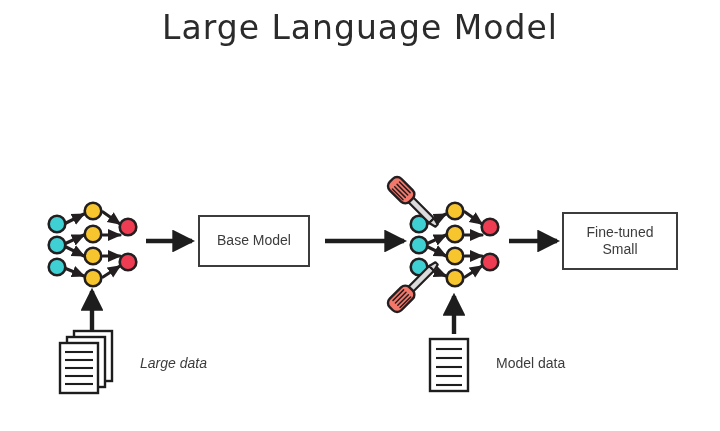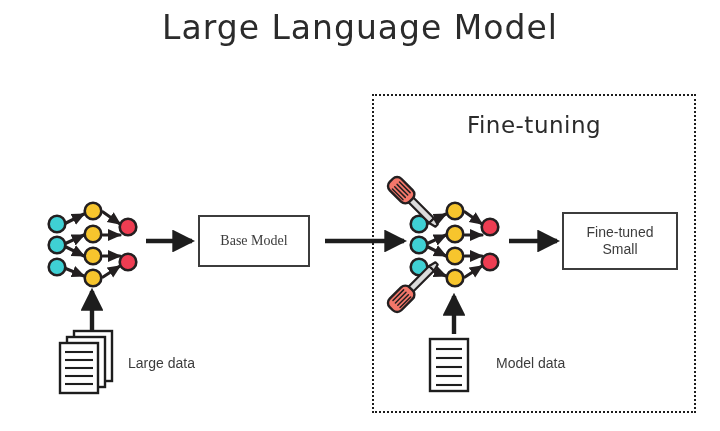--- a/index.html
+++ b/index.html
@@ -82,61 +82,57 @@
     text-align: center;
     font-size: 14px;
     line-height: 1.25;
     color: #3c3c3c;
   }
   .box-base {
     left: 198px;
     top: 215px;
     width: 112px;
     height: 52px;
-    font-family: Liberation Serif, serif;
   }
   .box-ft {
     left: 562px;
     top: 212px;
     width: 116px;
     height: 58px;
   }
   .model-box span { display: block; }
 
   
   .data-label {
     position: absolute;
     font-size: 14px;
     color: #3c3c3c;
     white-space: nowrap;
   }
-  .label-large { left: 128px; top: 355px; }
+  .label-large { left: 140px; top: 355px; font-style: italic; }
   .label-small { left: 496px; top: 355px; }
 
   svg { overflow: visible; }
   .vec {
     position: absolute;
     left: 0;
     top: 0;
     width: 720px;
     height: 431px;
     pointer-events: none;
   }
 </style>
 </head>
 <body>
 
 <div class="canvas">
 
   <div class="title">Large Language Model</div>
 
 
-  <div class="panel panel-ft">
-    <div class="panel-heading">Fine-tuning</div>
-  </div>
 
   <div class="model-box box-base">
     <span>Base Model</span>
   </div>
 
   <div class="model-box box-ft">
     <div>
       <span>Fine-tuned</span>
       <span>Small</span>
     </div>

